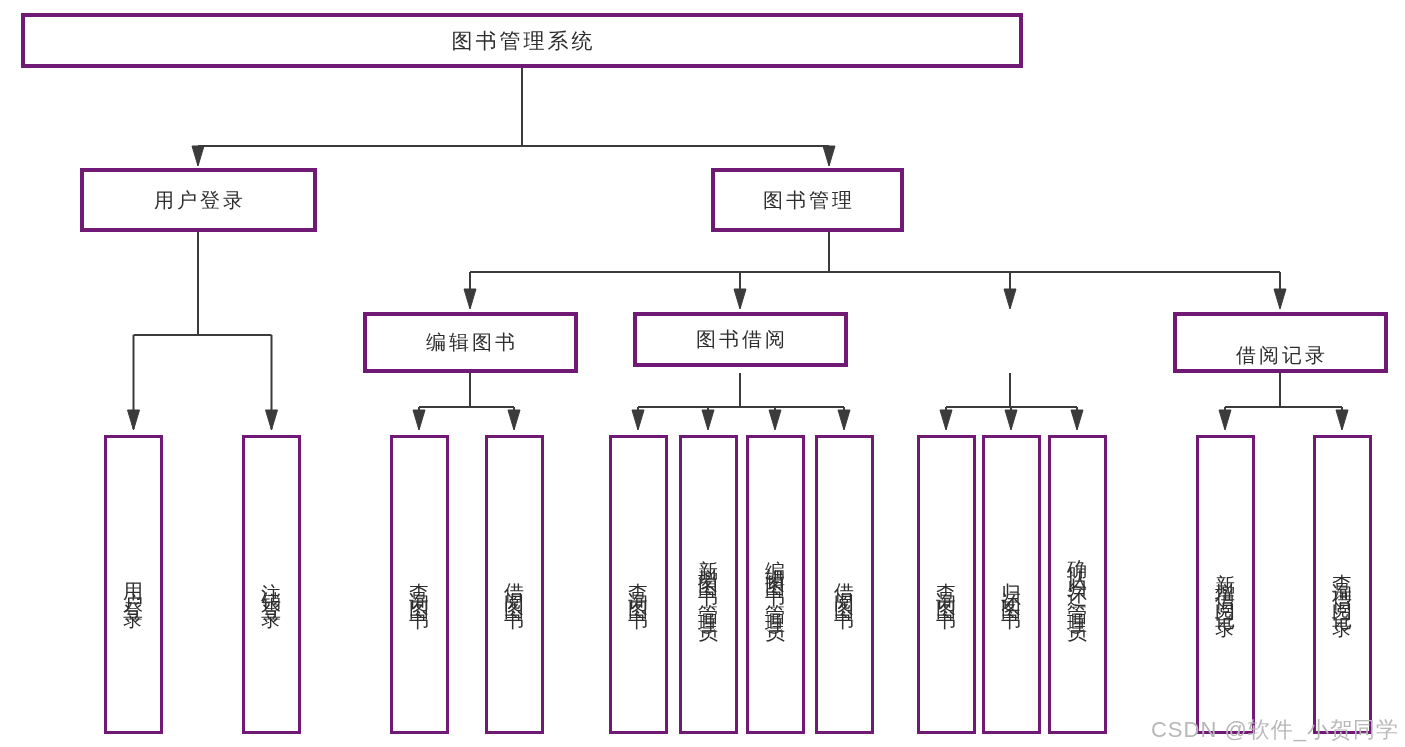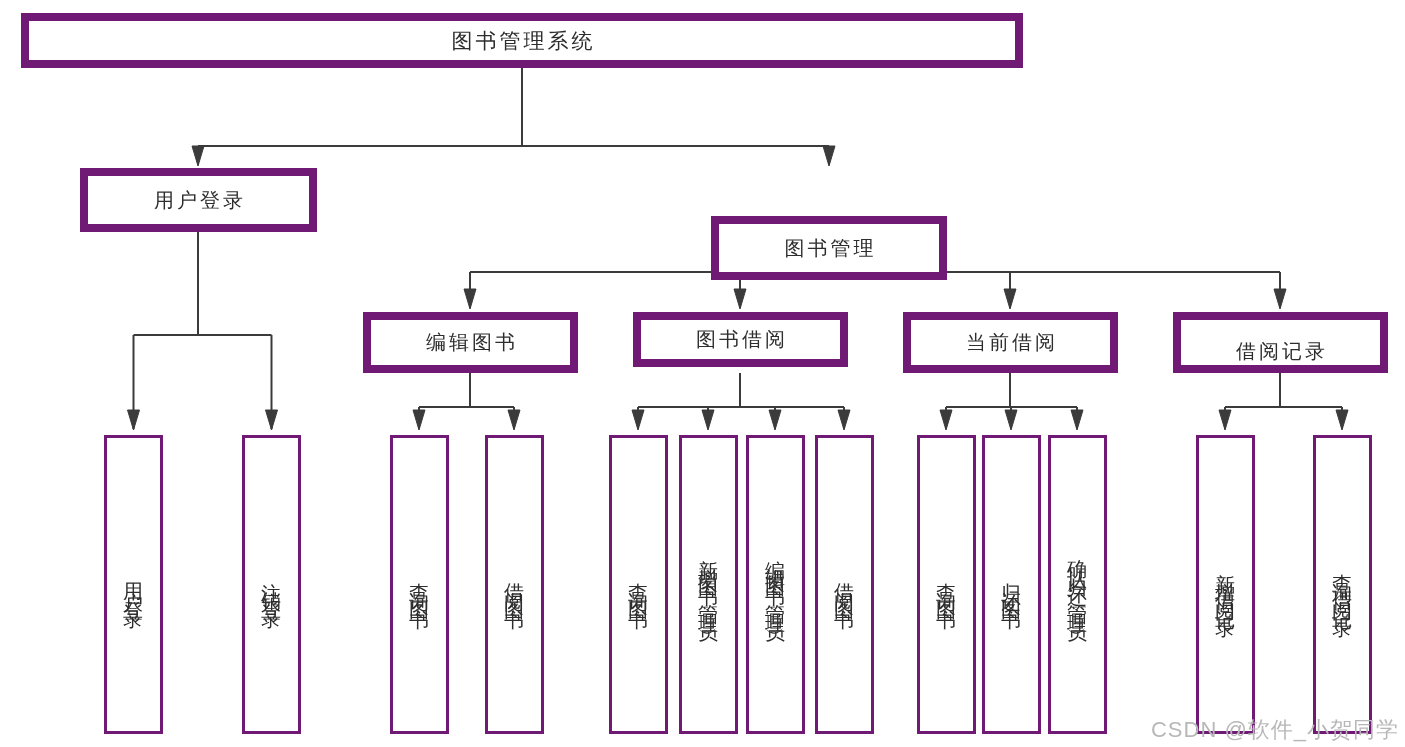--- a/index.html
+++ b/index.html
@@ -14,21 +14,21 @@
   #connectors {
     position: absolute;
     left: 0; top: 0;
     width: 1405px; height: 747px;
     z-index: 0;
   }
   .box {
     position: absolute;
     box-sizing: border-box;
     background: #ffffff;
-    border: 8px solid #701a75;
+    border: 4px solid #701a75;
     display: flex;
     align-items: center;
     justify-content: center;
     z-index: 1;
   }
   .hlabel {
     font-size: 20px;
     letter-spacing: 3px;
     color: #2d2d2d;
     white-space: nowrap;
@@ -39,21 +39,21 @@
     writing-mode: vertical-rl;
     text-orientation: mixed;
     font-size: 20px;
     letter-spacing: 9px;
     line-height: 1;
     color: #2d2d2d;
   }
   
   .n-root   { left: 21px;   top: 13px;  width: 1002px; height: 55px; }
   .n-l2-0   { left: 80px;   top: 168px; width: 237px;  height: 64px; }
-  .n-l2-1   { left: 711px;  top: 168px; width: 236px;  height: 64px; margin-top: 48px; }
+  .n-l2-1   { left: 711px;  top: 168px; width: 193px;  height: 64px; }
   .n-l3-0   { left: 363px;  top: 312px; width: 215px;  height: 61px; }
   .n-l3-1   { left: 633px;  top: 312px; width: 215px;  height: 55px; }
   .n-l3-2   { left: 903px;  top: 312px; width: 215px;  height: 61px; }
   .n-l3-3   { left: 1173px; top: 312px; width: 215px;  height: 61px; align-items: flex-end; }
   .leaf     { top: 435px; width: 59px; height: 299px; border-width: 3px; }
   .g1-0 { left: 104px; }  .g1-1 { left: 242px; }
   .g2-0 { left: 390px; }  .g2-1 { left: 485px; }
   .g3-0 { left: 609px; }  .g3-1 { left: 679px; }  .g3-2 { left: 746px; }  .g3-3 { left: 815px; }
   .g4-0 { left: 917px; }  .g4-1 { left: 982px; }  .g4-2 { left: 1048px; }
   .g5-0 { left: 1196px; } .g5-1 { left: 1313px; }
@@ -134,23 +134,20 @@
   <div class="box n-l2-1">
     <span class="hlabel">图书管理</span>
   </div>
 
   <div class="box n-l3-0">
     <span class="hlabel">编辑图书</span>
   </div>
   <div class="box n-l3-1">
     <span class="hlabel">图书借阅</span>
   </div>
-  <div class="box n-l3-2">
-    <span class="hlabel">当前借阅</span>
-  </div>
   <div class="box n-l3-3">
     <span class="hlabel">借阅记录</span>
   </div>
 
   <div class="box leaf g1-0">
     <span class="vlabel">用户登录</span>
   </div>
   <div class="box leaf g1-1">
     <span class="vlabel">注销登录</span>
   </div>

